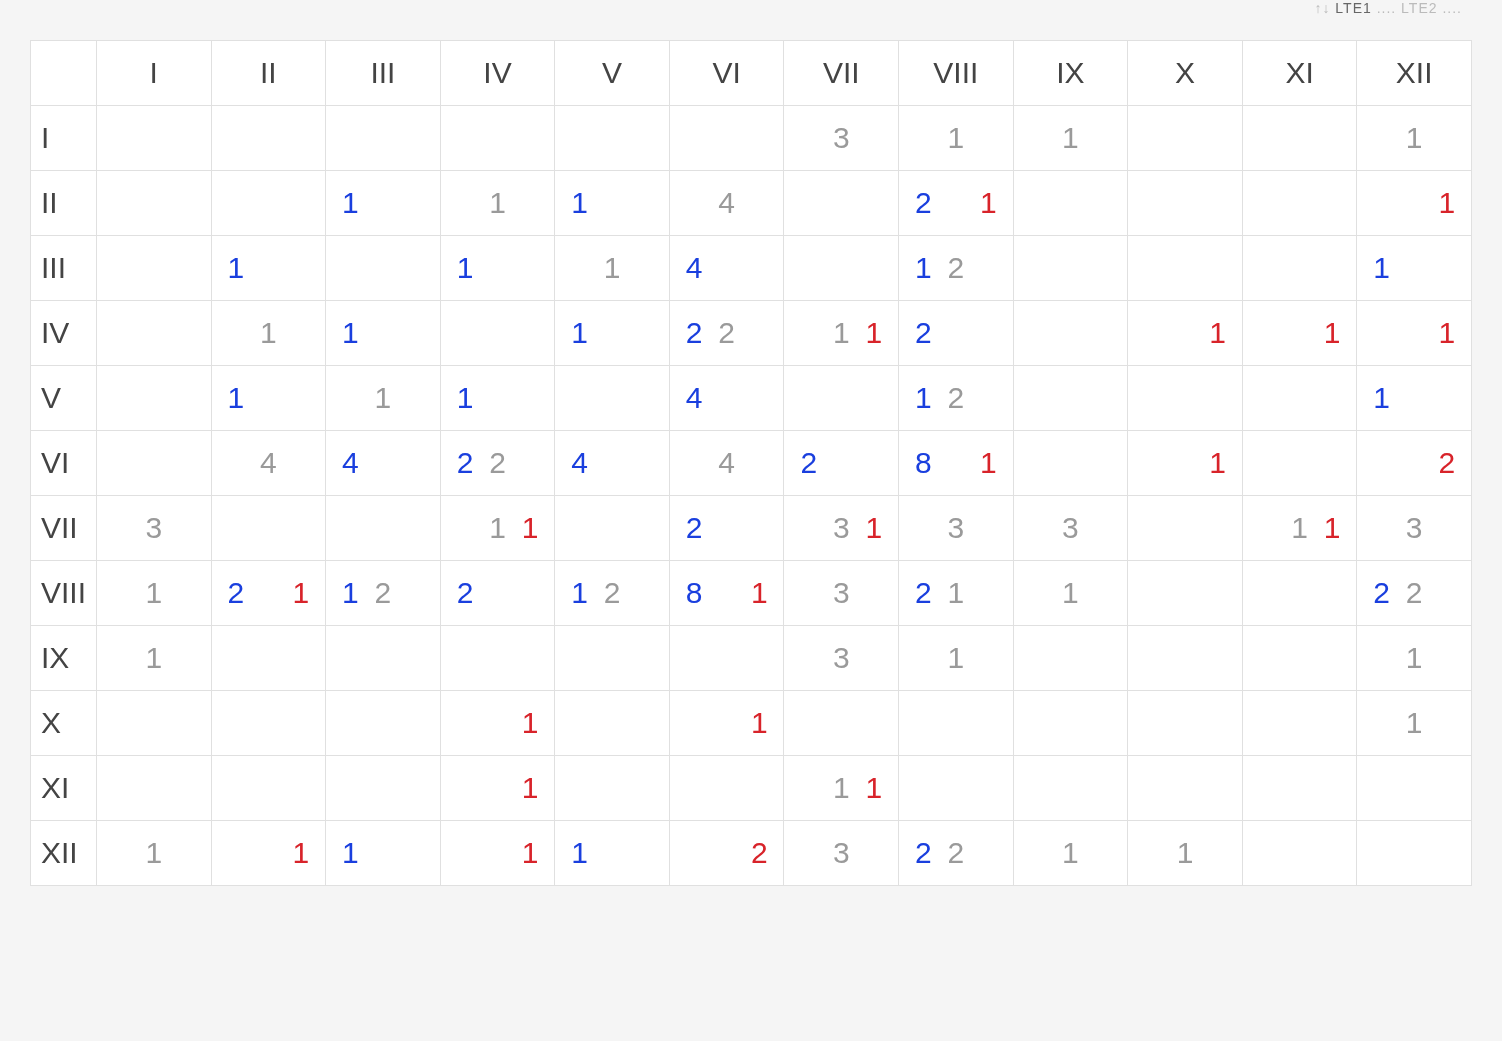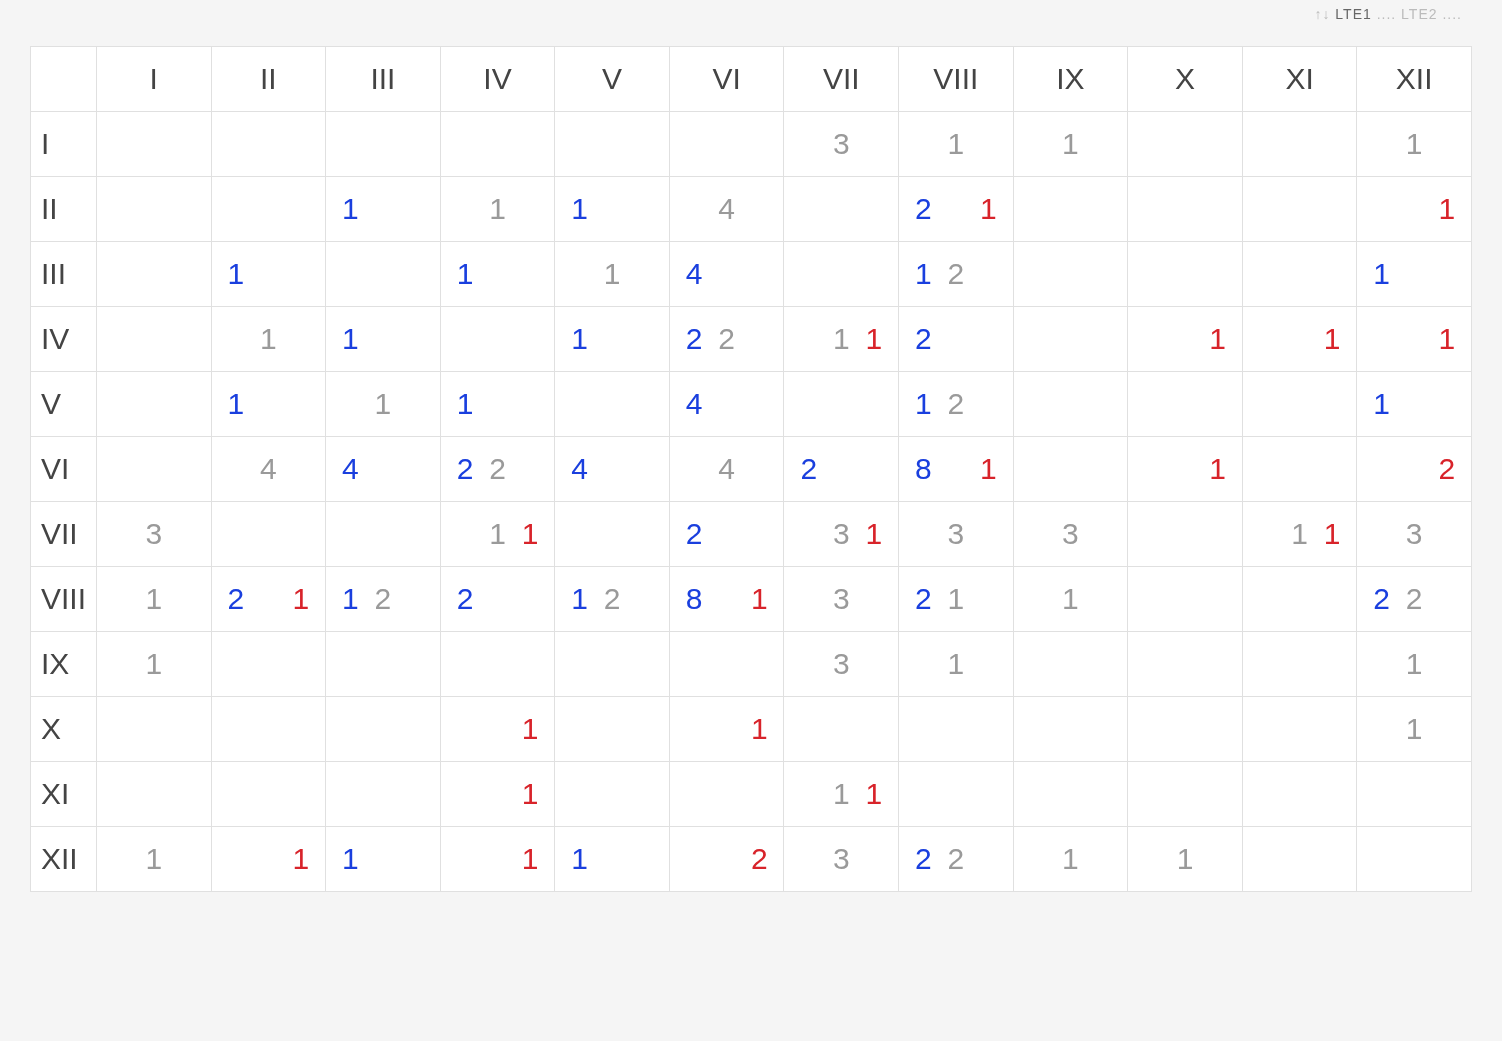--- a/index.html
+++ b/index.html
@@ -5,21 +5,21 @@
   html, body {
     margin: 0;
     padding: 0;
     background: #f5f5f5;
     font-family: "Helvetica Neue", Arial, sans-serif;
     -webkit-font-smoothing: antialiased;
   }
   .topbar {
     height: 22px;
     text-align: right;
-    padding: 6px 40px 0 0;
+    padding: 0 40px 0 0;
     font-size: 14px;
     color: #666;
     letter-spacing: 1px;
   }
   .topbar .dim { color: #bbb; }
   .sheet {
     background: #fff;
     margin: 18px 30px 30px 30px;
     padding: 0;
   }

